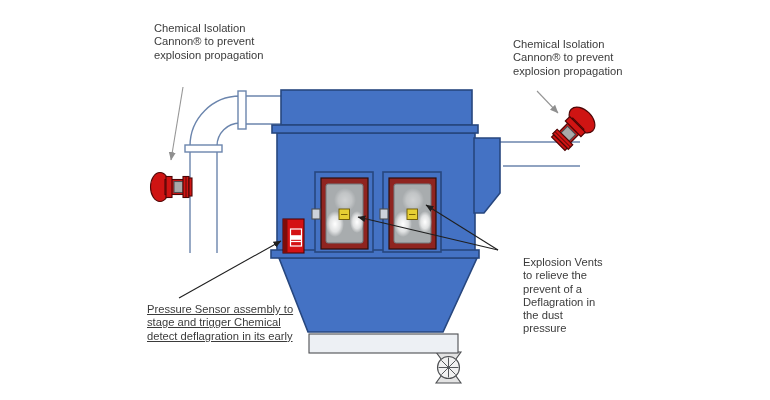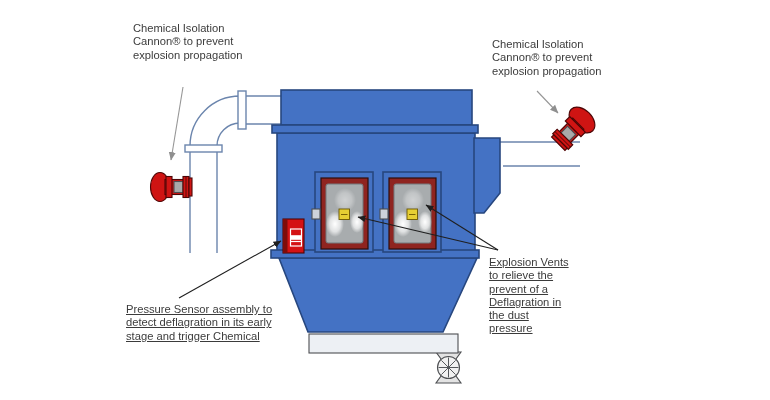--- a/index.html
+++ b/index.html
@@ -4,20 +4,21 @@
 <style>
   html,body{margin:0;padding:0;background:#ffffff;}
   .stage{
     position:relative;width:770px;height:400px;background:#ffffff;overflow:hidden;
     font-family:"Liberation Sans", sans-serif;
   }
   .stage svg{position:absolute;left:0;top:0;}
   .label{
     position:absolute;font-size:11.2px;line-height:13.3px;color:#3b3b3b;
     white-space:nowrap;
+    margin-left:21px;
   }
   .label span{display:block;}
   
   .outline-blue{stroke:#27477f;stroke-width:1.6;}
   .duct{stroke:#6b85ad;stroke-width:1.4;fill:#ffffff;}
   .duct-open{stroke:#6b85ad;stroke-width:1.4;fill:none;}
   .maroon-frame{stroke:#300e0a;stroke-width:1.2;}
   .panel-edge{stroke:#73787d;stroke-width:1;}
   .red-part{stroke:#4d0606;stroke-width:1.1;}
   .metal{stroke:#4d4f52;stroke-width:1.1;}
@@ -150,25 +151,25 @@
   </div>
 
   <div class="label" style="left:492px;top:38px;">
     <span>Chemical Isolation</span>
     <span>Cannon® to prevent</span>
     <span>explosion propagation</span>
   </div>
 
   <div class="label" style="left:126px;top:303px;text-decoration:underline;">
     <span>Pressure Sensor assembly to</span>
+    <span>stage and trigger Chemical</span>
     <span>detect deflagration in its early</span>
-    <span>stage and trigger Chemical</span>
   </div>
 
-  <div class="label" style="left:489px;top:256px;text-decoration:underline;">
+  <div class="label" style="left:502px;top:256px;">
     <span>Explosion Vents</span>
     <span>to relieve the</span>
     <span>prevent of a</span>
     <span>Deflagration in</span>
     <span>the dust</span>
     <span>pressure</span>
   </div>
 
 </div>
 

